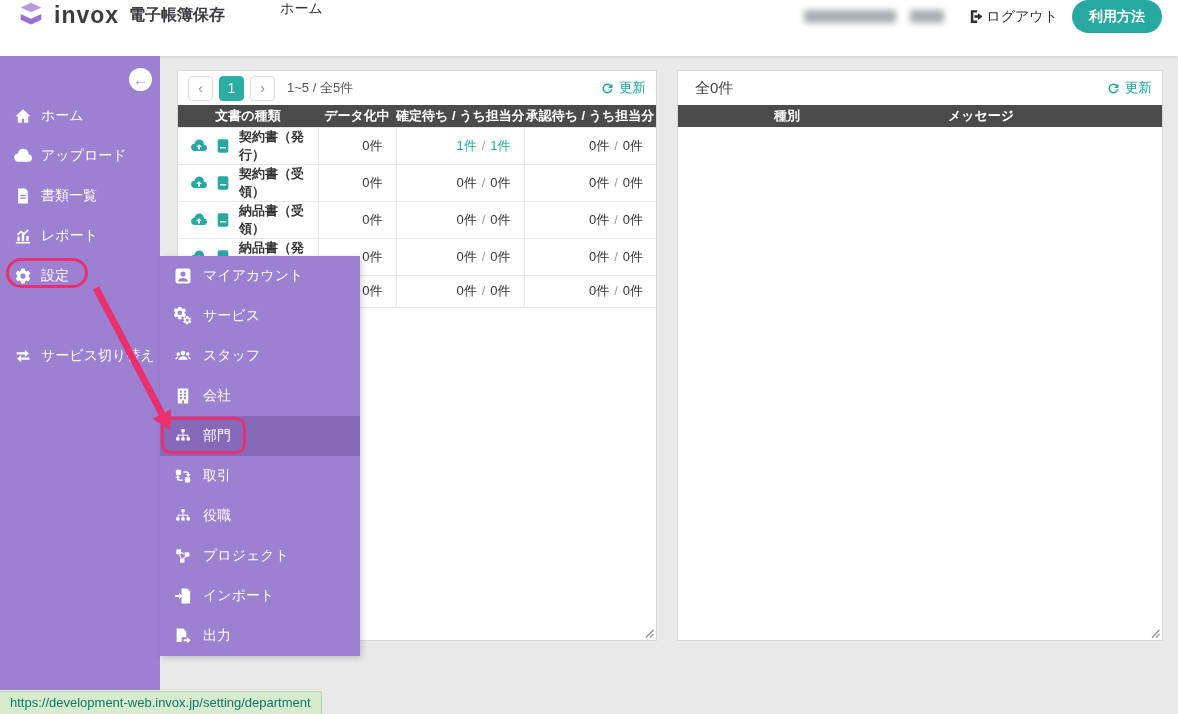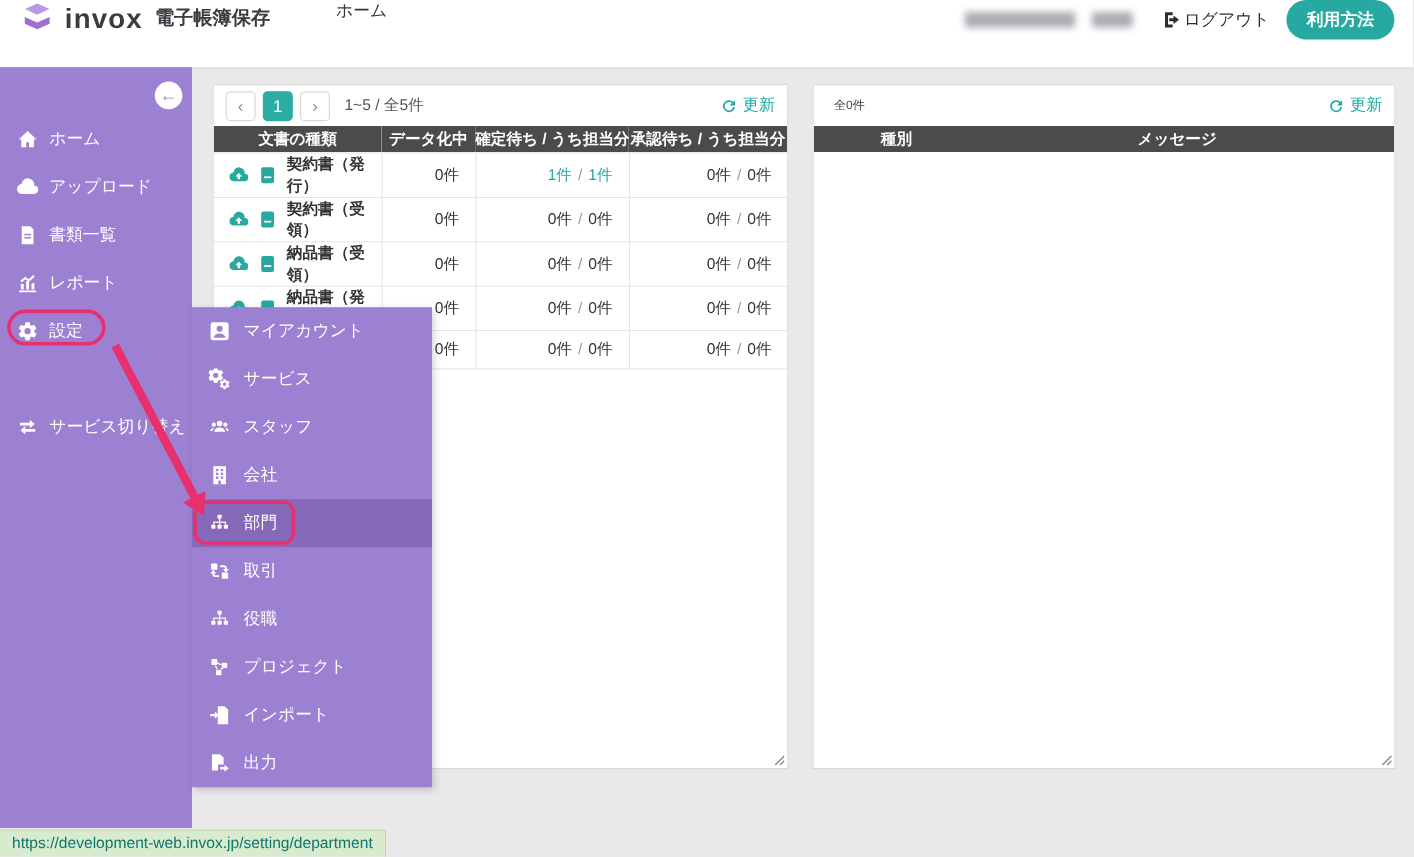--- a/index.html
+++ b/index.html
@@ -71,41 +71,41 @@
   .card.right { left:677px; width:486px; height:571px; }
   .card-top {
     height:34px; display:flex; align-items:center; gap:6px; padding:0 10px;
   }
   .pg-btn {
     width:25px; height:25px; border:1px solid #d9d9d9; background:#fff; border-radius:4px;
     color:#8a8a8a; font-size:14px; line-height:1; cursor:pointer; font-family:inherit;
   }
   .pg-btn.current { background:#2cada4; border-color:#2cada4; color:#fff; }
   .range-text { font-size:13px; color:#555; margin-left:6px; }
-  .count-text { font-size:10px; color:#444; padding-left:7px; }
+  .count-text { font-size:15px; color:#444; padding-left:7px; }
   .refresh { margin-left:auto; display:flex; align-items:center; gap:4px; cursor:pointer; }
   .refresh svg { width:15px; height:15px; fill:#1fa9a3; }
   .refresh span { font-size:13.5px; color:#1fa9a3; }
   table { border-collapse:collapse; width:100%; table-layout:fixed; }
   thead th {
     background:#4b4b4b; color:#fff; font-size:13px; font-weight:bold;
     height:22px; text-align:center; white-space:nowrap; overflow:hidden;
   }
   .left-table col.c1 { width:140px; } .left-table col.c2 { width:78px; }
   .left-table col.c3 { width:128px; } .left-table col.c4 { width:132px; }
   tbody td { height:32px; border:1px solid #e6e6e6; font-size:13px; color:#333; }
   tbody tr td:first-child { border-left:none; } tbody tr td:last-child { border-right:none; }
   td.type-cell { padding-left:13px;font-weight:bold; }
   .type-inner { display:flex; align-items:center; gap:8px; }
   .type-inner svg { width:16px; height:16px; flex:none; cursor:pointer; }
   td.num { text-align:right; padding-right:13px; }
   .sep { color:#9a9a9a; margin:0 5px; }
   .pair.link span.v { color:#1fa9a3; cursor:pointer; }
   .right-table col.rc1 { width:122px; }
-  .right-table th.th-left { text-align:center; padding-left:16px; }
+  .right-table th.th-left { text-align:right; padding-left:16px; }
   .grip { position:absolute; right:2px; bottom:2px; }
   
   .anno-box { position:absolute; border:3px solid #e9306e; z-index:40; pointer-events:none; }
   .anno-settings { left:6px; top:258px; width:82px; height:30px; border-radius:15px; }
   .anno-dept { left:161px; top:417px; width:85px; height:37px; border-radius:10px; }
   .anno-arrow { position:absolute; left:0; top:0; width:1178px; height:714px; z-index:39; pointer-events:none; }
   
   .url-tip {
     position:absolute; left:0; bottom:0; height:23px; line-height:22px;
     background:#d8ebce; border:1px solid #bcd2ad; border-left:none; border-bottom:none;

